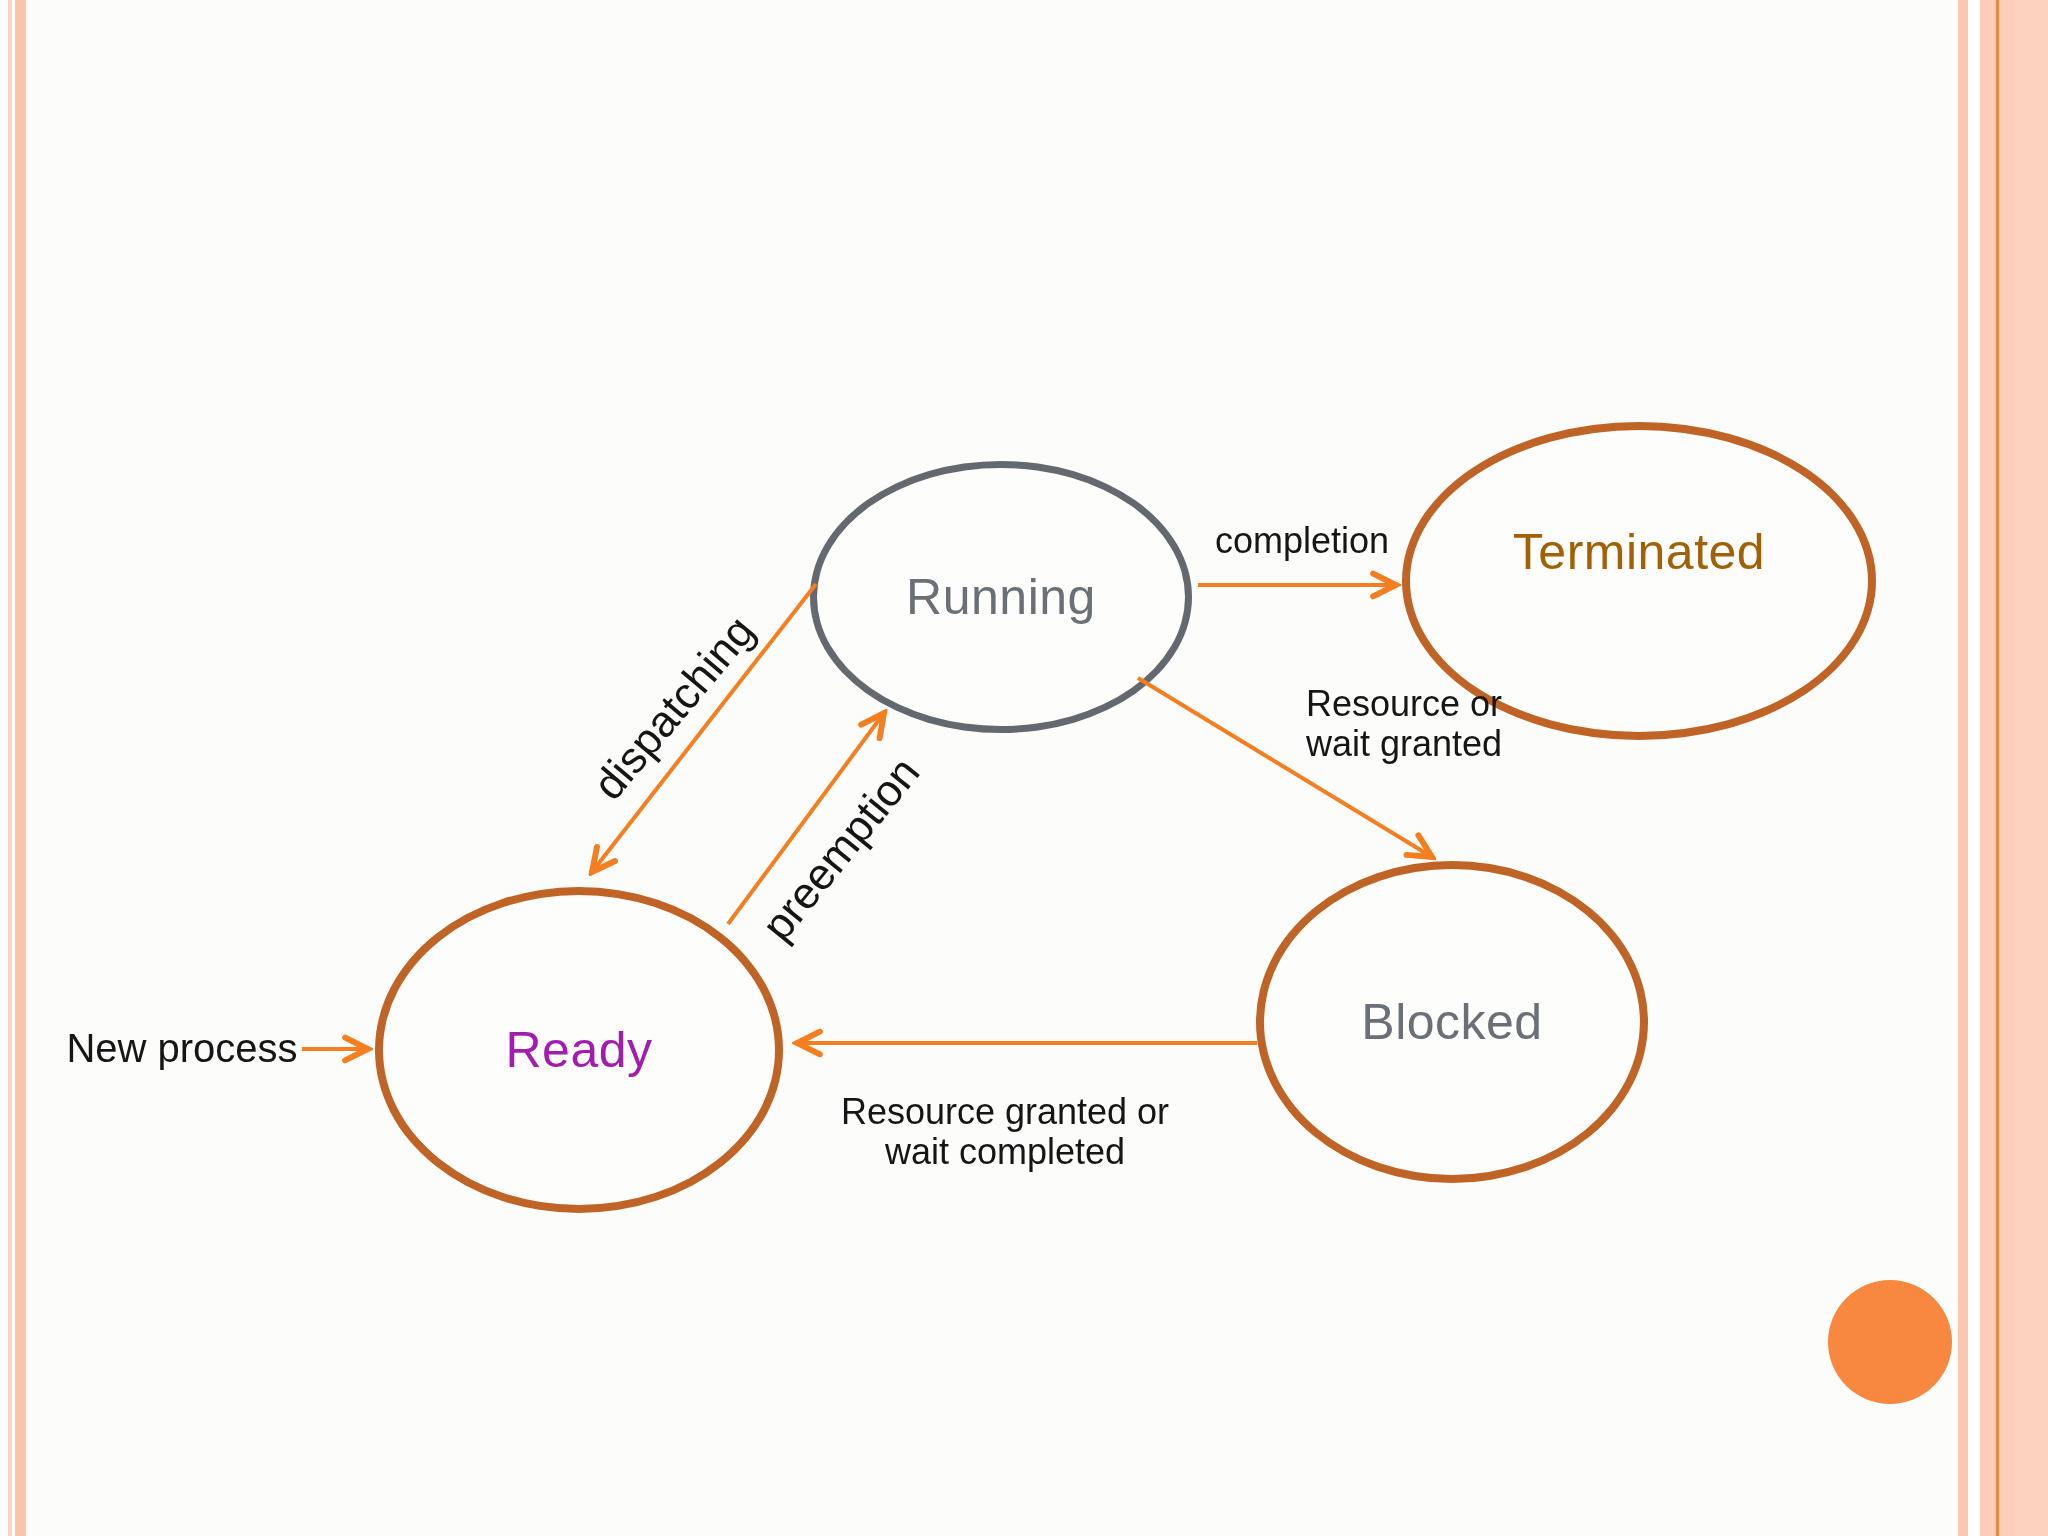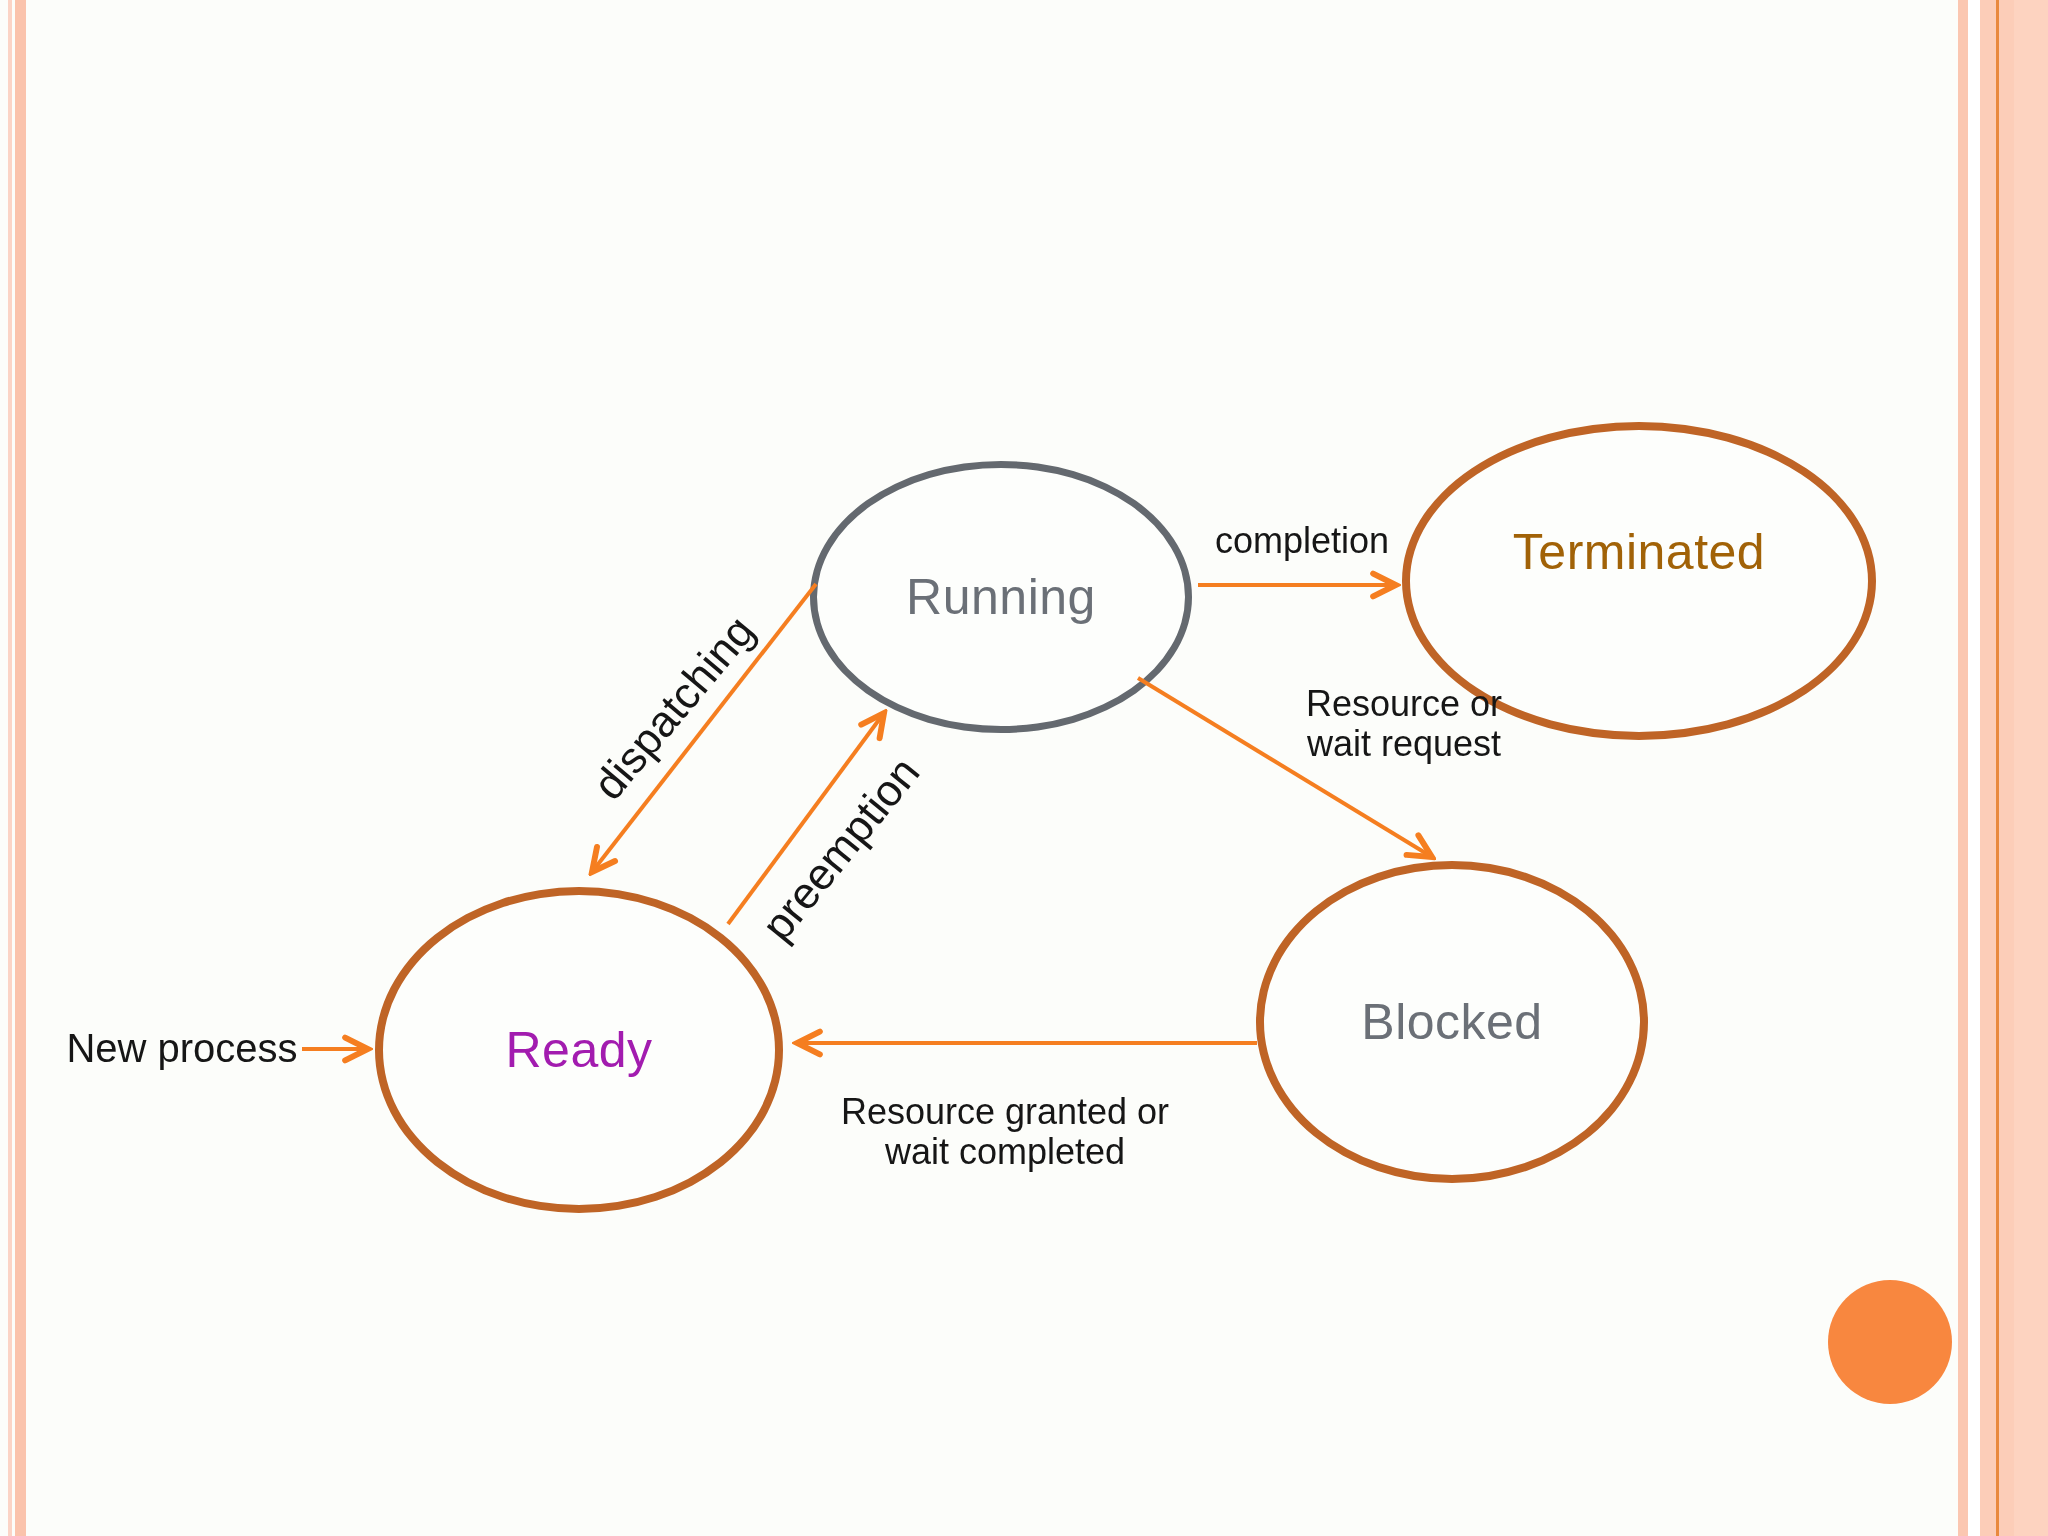--- a/index.html
+++ b/index.html
@@ -103,21 +103,21 @@
   <div class="edge-label" id="lbl-new-process">New process</div>
 
   <div class="edge-label" id="lbl-completion">completion</div>
 
   <div class="edge-label" id="lbl-dispatching">dispatching</div>
 
   <div class="edge-label" id="lbl-preemption">preemption</div>
 
   <div class="edge-label" id="lbl-resource-request">
     <div>Resource or</div>
-    <div>wait request</div>
+    <div>wait granted</div>
   </div>
 
   <div class="edge-label" id="lbl-resource-granted">
     <div>Resource granted or</div>
     <div>wait completed</div>
   </div>
 
 </div>
 
 </body></html>

